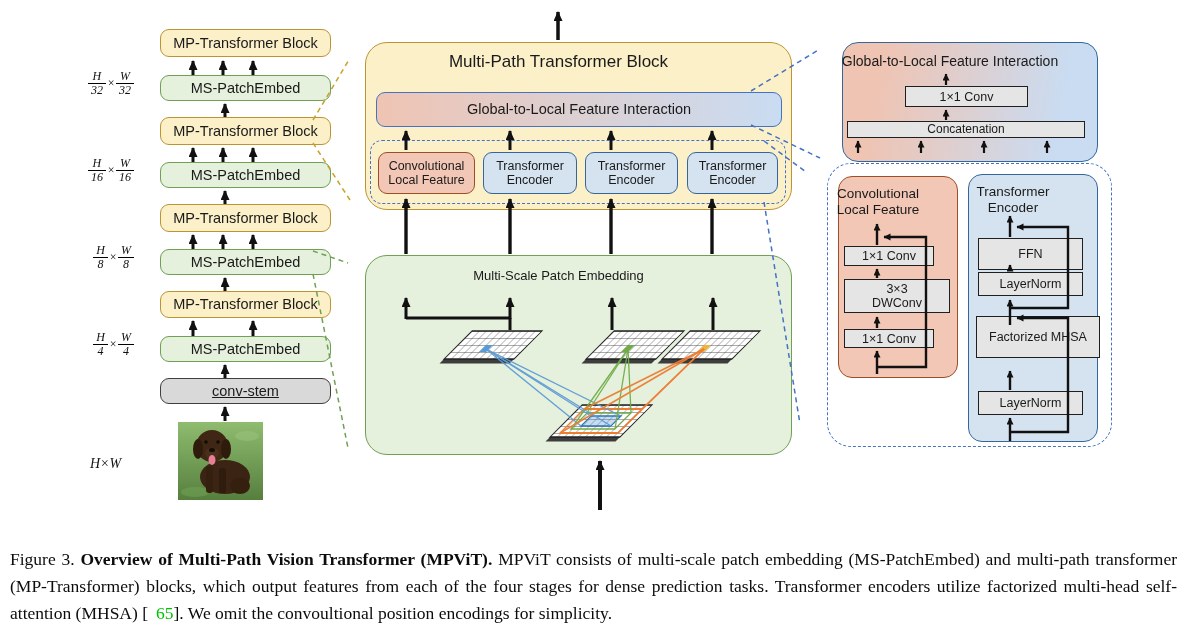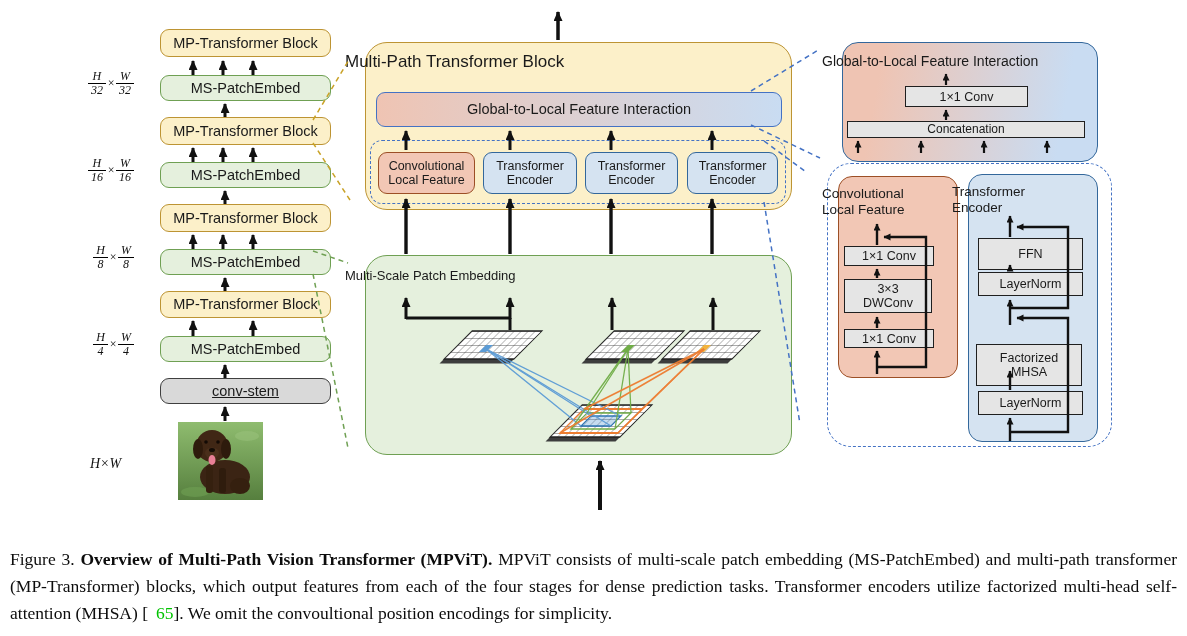--- a/index.html
+++ b/index.html
@@ -1,20 +1,20 @@
 <!DOCTYPE html>
 <html style="--c-yellowFill: #FCF0C9; --c-yellowBorder: #BD9433; --c-greenFill: #E5F0DD; --c-greenBorder: #6FA053; --c-grayFill: #D9D9D9; --c-grayBorder: #3F3F3F; --c-salmonFill: #F2C7B5; --c-salmonBorder: #9C4F26; --c-blueFill: #D5E3F1; --c-blueBorder: #33679B; --c-dashBlue: #4472C4; --c-gradLeft: #EFC4B3; --c-gradRight: #C9DCF2; --c-citeGreen: #00C300; --c-lineBlue: #5B9BD5; --c-lineGreen: #70AD47; --c-lineOrange: #ED7D31; --c-cellYellow: #F2B33D;"><head>
 <meta charset="utf-8">
 <style>
   html,body{margin:0;padding:0;background:#ffffff;}
   .canvas{position:relative;width:1187px;height:636px;background:#fff;overflow:hidden;
           font-family:"Liberation Sans",sans-serif;color:#1a1a1a;}
   .bx{position:absolute;box-sizing:border-box;display:flex;align-items:center;justify-content:center;
       text-align:center;line-height:1.12;margin-left:20px;}
-  .lbl{position:absolute;box-sizing:border-box;line-height:1.18;}
+  .lbl{position:absolute;box-sizing:border-box;text-align:center;line-height:1.18;}
   .yellow{background:var(--c-yellowFill,#FCF0C9);border:1.6px solid var(--c-yellowBorder,#BD9433);border-radius:9px;font-size:14.5px;}
   .green {background:var(--c-greenFill,#E5F0DD);border:1.6px solid var(--c-greenBorder,#6FA053);border-radius:9px;font-size:14.5px;}
   .gray  {background:var(--c-grayFill,#D9D9D9);border:1.6px solid var(--c-grayBorder,#3F3F3F);border-radius:9px;font-size:14.5px;text-decoration:underline;}
   .bigYellow{background:var(--c-yellowFill,#FCF0C9);border:1.8px solid var(--c-yellowBorder,#BD9433);border-radius:22px;}
   .bigGreen {background:var(--c-greenFill,#E5F0DD);border:1.8px solid var(--c-greenBorder,#6FA053);border-radius:22px;}
   .gliBar{background:linear-gradient(90deg,var(--c-gradLeft,#EFC4B3),var(--c-gradRight,#C9DCF2));
           border:1.6px solid var(--c-dashBlue,#4472C4);border-radius:9px;font-size:14.5px;}
   .gradBox{background:linear-gradient(100deg,var(--c-gradLeft,#EFC4B3) 15%,var(--c-gradRight,#C9DCF2) 85%);
           border:1.8px solid var(--c-blueBorder,#33679B);border-radius:16px;}
   .dashedRect{border:1.7px dashed var(--c-dashBlue,#4472C4);border-radius:12px;}
@@ -82,28 +82,28 @@
   <div class="bx gradBox" style="left:822px;top:42px;width:256px;height:120px"></div>
   <div class="lbl t14" style="left:822px;top:53px;width:256px">Global-to-Local Feature Interaction</div>
   <div class="bx white" style="left:885px;top:86px;width:123px;height:21px">1×1 Conv</div>
   <div class="bx white" style="left:827px;top:121px;width:238px;height:17px;font-size:12px">Concatenation</div>
 
   <div class="bx dashedBig" style="left:807px;top:163px;width:285px;height:284px"></div>
 
   <div class="bx salmonBig" style="left:818px;top:176px;width:120px;height:202px"></div>
   <div class="lbl t13" style="left:822px;top:186px;width:112px">Convolutional Local Feature</div>
   <div class="bx white t12" style="left:824px;top:246px;width:90px;height:20px">1×1 Conv</div>
-  <div class="bx white t12" style="left:824px;top:279px;width:88px;height:34px;padding:0 29px">3×3 DWConv</div>
+  <div class="bx white t12" style="left:824px;top:279px;width:106px;height:34px;padding:0 29px">3×3 DWConv</div>
   <div class="bx white t12" style="left:824px;top:329px;width:90px;height:19px">1×1 Conv</div>
 
   <div class="bx blueBig" style="left:948px;top:174px;width:130px;height:268px"></div>
   <div class="lbl t13" style="left:952px;top:184px;width:122px">Transformer Encoder</div>
   <div class="bx white t12" style="left:958px;top:238px;width:105px;height:32px">FFN</div>
   <div class="bx white t12" style="left:958px;top:272px;width:105px;height:24px">LayerNorm</div>
-  <div class="bx white t12" style="left:956px;top:344px;width:106px;height:42px;padding:0 8px">Factorized MHSA</div>
+  <div class="bx white t12" style="left:956px;top:316px;width:124px;height:42px;padding:0 8px">Factorized MHSA</div>
   <div class="bx white t12" style="left:958px;top:391px;width:105px;height:24px">LayerNorm</div>
 
   <svg class="overlay" width="1187" height="636" viewBox="0 0 1187 636">
     <defs>
       <marker id="ahL" markerWidth="12" markerHeight="11" refX="9" refY="4.5" orient="auto" markerUnits="userSpaceOnUse">
         <path d="M0,0 L10,4.5 L0,9 Z" fill="#111"></path>
       </marker>
       <marker id="ahS" markerWidth="9" markerHeight="9" refX="6.5" refY="3.5" orient="auto" markerUnits="userSpaceOnUse">
         <path d="M0,0 L7,3.5 L0,7 Z" fill="#111"></path>
       </marker>

